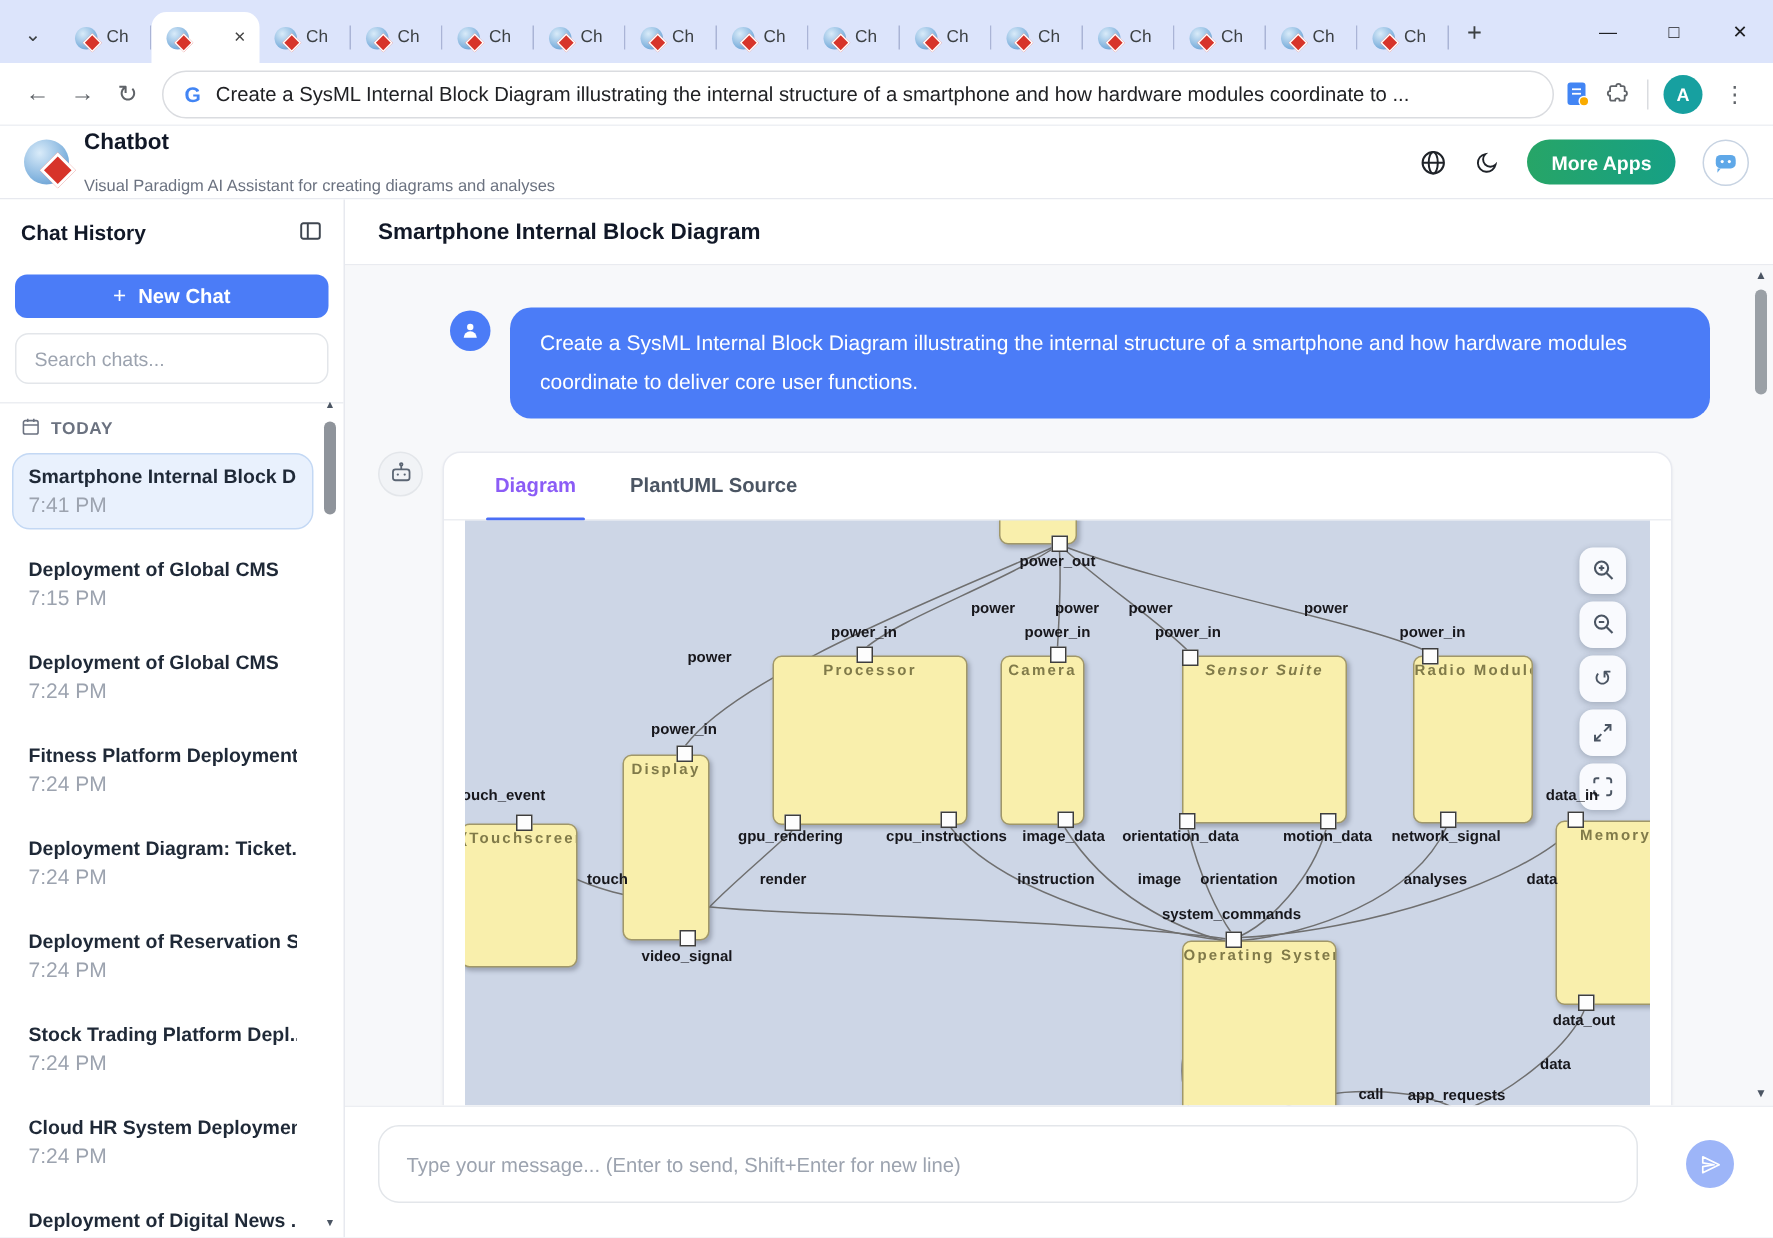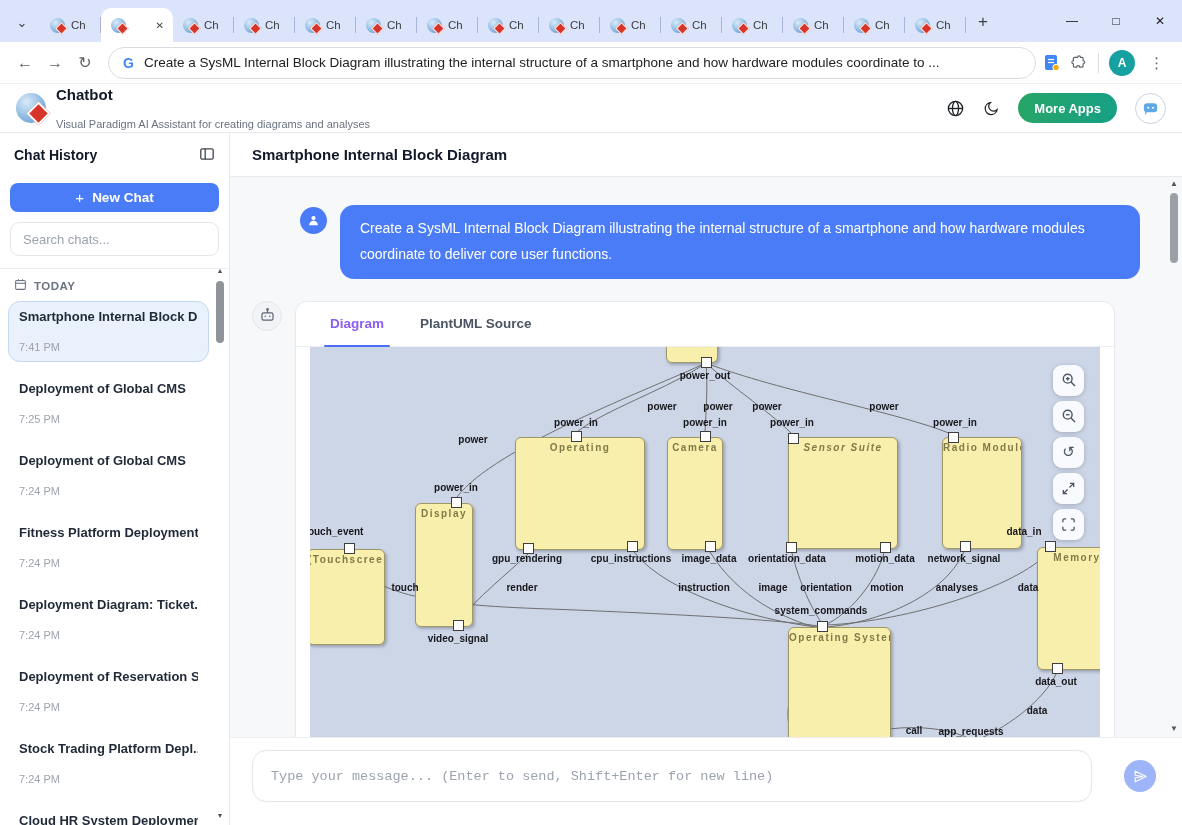--- a/index.html
+++ b/index.html
@@ -72,21 +72,21 @@
   .sb-search { margin:10px 10px 0; height:34px; border:1px solid #e3e6ea; border-radius:9px; padding:0 12px;
     font-size:13px; color:#374151; font-family:"Liberation Sans",sans-serif; outline:none; }
   .sb-search::placeholder { color:#9ca3af; }
   .sb-divider { margin-top:12px; border-top:1px solid #eceef2; }
   .sb-section { display:flex; align-items:center; gap:7px; padding:9px 14px 4px; color:#6b7280;
     font-size:11.5px; font-weight:bold; letter-spacing:.5px; }
   .chat-list { flex:1; overflow:hidden; position:relative; padding:4px 20px 0 8px; }
   .chat-item { padding:7px 10px 8px; border:1px solid transparent; border-radius:12px; margin-bottom:11px; }
   .chat-item.selected { background:#e9f1fd; border-color:#c3d8f4; }
   .chat-item .t { font-size:13px; font-weight:bold; color:#1f2937; white-space:nowrap; overflow:hidden; }
-  .chat-item .time { font-size:11px; color:#9ca3af; margin-top:17px; }
+  .chat-item .time { font-size:14px; color:#9ca3af; margin-top:3px; }
   .sb-scroll { position:absolute; right:3px; top:2px; bottom:2px; width:10px; }
   .sb-scroll .arr { position:absolute; left:0; width:10px; text-align:center; font-size:7px; color:#4b5563; }
   .sb-thumb { position:absolute; left:1px; top:14px; width:8px; height:62px; background:#8f949b; border-radius:4px; }
 
   .main { flex:1; display:flex; flex-direction:column; background:#fff; position:relative; }
   .main-title { height:44px; border-bottom:1px solid #e9ebf0; display:flex; align-items:center; padding:0 22px;
     font-size:15px; font-weight:bold; color:#111827; }
   .chat-area { flex:1; background:#f7f8fa; overflow:hidden; padding:28px 36px 0 22px; position:relative; }
   .msg-row { display:flex; gap:13px; }
   .user-row { margin-left:48px; }
@@ -117,21 +117,21 @@
     box-shadow:0 1px 4px rgba(50,60,80,.28); display:flex; align-items:center; justify-content:center; color:#4b5563; }
 
   
   .chat-scrollbar { position:absolute; right:2px; top:179px; bottom:92px; width:12px; }
   .chat-scrollbar .arr { position:absolute; left:0; width:12px; text-align:center; font-size:8px; color:#4b5563; }
   .ch-thumb { position:absolute; left:2px; top:14px; width:8px; height:70px; background:#9aa0a6; border-radius:4px; }
 
   
   .inputbar { height:88px; background:#fff; border-top:1px solid #eceef2; position:relative; }
   .msg-input { position:absolute; left:22px; top:12px; width:840px; height:52px; border:1px solid #e3e6ea; border-radius:14px;
-    padding:0 18px; font-size:13.5px; font-family:Liberation Mono, monospace; color:#374151; outline:none; background:#fff; }
+    padding:0 18px; font-size:13.5px; font-family:Liberation Sans, sans-serif; color:#374151; outline:none; background:#fff; }
   .msg-input::placeholder { color:#9ca3af; }
   .send-btn { position:absolute; right:26px; top:22px; width:32px; height:32px; border-radius:50%; border:none;
     background:#9db5f8; display:flex; align-items:center; justify-content:center; }
 </style>
 </head>
 <body>
 
 <div class="screen">
 
   <div class="tabbar">
@@ -313,21 +313,21 @@
         </span>
         <span>TODAY</span>
       </div>
       <div class="chat-list" id="chatlist">
           <div class="chat-item selected">
             <div class="t">Smartphone Internal Block D...</div>
             <div class="time">7:41 PM</div>
           </div>
           <div class="chat-item">
             <div class="t">Deployment of Global CMS</div>
-            <div class="time">7:25 PM</div>
+            <div class="time">7:15 PM</div>
           </div>
           <div class="chat-item">
             <div class="t">Deployment of Global CMS</div>
             <div class="time">7:24 PM</div>
           </div>
           <div class="chat-item">
             <div class="t">Fitness Platform Deployment</div>
             <div class="time">7:24 PM</div>
           </div>
           <div class="chat-item">
@@ -443,21 +443,21 @@
                   </svg>
               </div>
             <div class="dblock" style="left: 356px; top: -22px; width: 52px; height: 38px;"></div>
                 <div class="dblock" style="left: -3px; top: 202px; width: 78px; height: 96px;">
                   <div class="bt">(Touchscreen)</div>
                 </div>
                 <div class="dblock" style="left: 105px; top: 156px; width: 58px; height: 124px;">
                   <div class="bt">Display</div>
                 </div>
                 <div class="dblock" style="left: 205px; top: 90px; width: 130px; height: 113px;">
-                  <div class="bt">Operating</div>
+                  <div class="bt">Processor</div>
                 </div>
                 <div class="dblock" style="left: 357px; top: 90px; width: 56px; height: 113px;">
                   <div class="bt">Camera</div>
                 </div>
                 <div class="dblock" style="left: 478px; top: 90px; width: 110px; height: 112px; font-style: italic;">
                   <div class="bt">Sensor Suite</div>
                 </div>
                 <div class="dblock" style="left: 632px; top: 90px; width: 80px; height: 112px;">
                   <div class="bt">Radio Module</div>
                 </div>
@@ -497,21 +497,21 @@
                 <div class="elabel" style="left: 645px; top: 75px;">power_in</div>
                 <div class="elabel" style="left: 24px; top: 184px;">touch_event</div>
                 <div class="elabel" style="left: 95px; top: 240px;">touch</div>
                 <div class="elabel" style="left: 212px; top: 240px;">render</div>
                 <div class="elabel" style="left: 217px; top: 211px;">gpu_rendering</div>
                 <div class="elabel" style="left: 321px; top: 211px;">cpu_instructions</div>
                 <div class="elabel" style="left: 399px; top: 211px;">image_data</div>
                 <div class="elabel" style="left: 477px; top: 211px;">orientation_data</div>
                 <div class="elabel" style="left: 575px; top: 211px;">motion_data</div>
                 <div class="elabel" style="left: 654px; top: 211px;">network_signal</div>
-                <div class="elabel" style="left: 714px; top: 184px;">data_in</div>
+                <div class="elabel" style="left: 738px; top: 184px;">data_in</div>
                 <div class="elabel" style="left: 394px; top: 240px;">instruction</div>
                 <div class="elabel" style="left: 463px; top: 240px;">image</div>
                 <div class="elabel" style="left: 516px; top: 240px;">orientation</div>
                 <div class="elabel" style="left: 577px; top: 240px;">motion</div>
                 <div class="elabel" style="left: 647px; top: 240px;">analyses</div>
                 <div class="elabel" style="left: 718px; top: 240px;">data</div>
                 <div class="elabel" style="left: 511px; top: 263px;">system_commands</div>
                 <div class="elabel" style="left: 148px; top: 291px;">video_signal</div>
                 <div class="elabel" style="left: 746px; top: 334px;">data_out</div>
                 <div class="elabel" style="left: 727px; top: 363px;">data</div>

